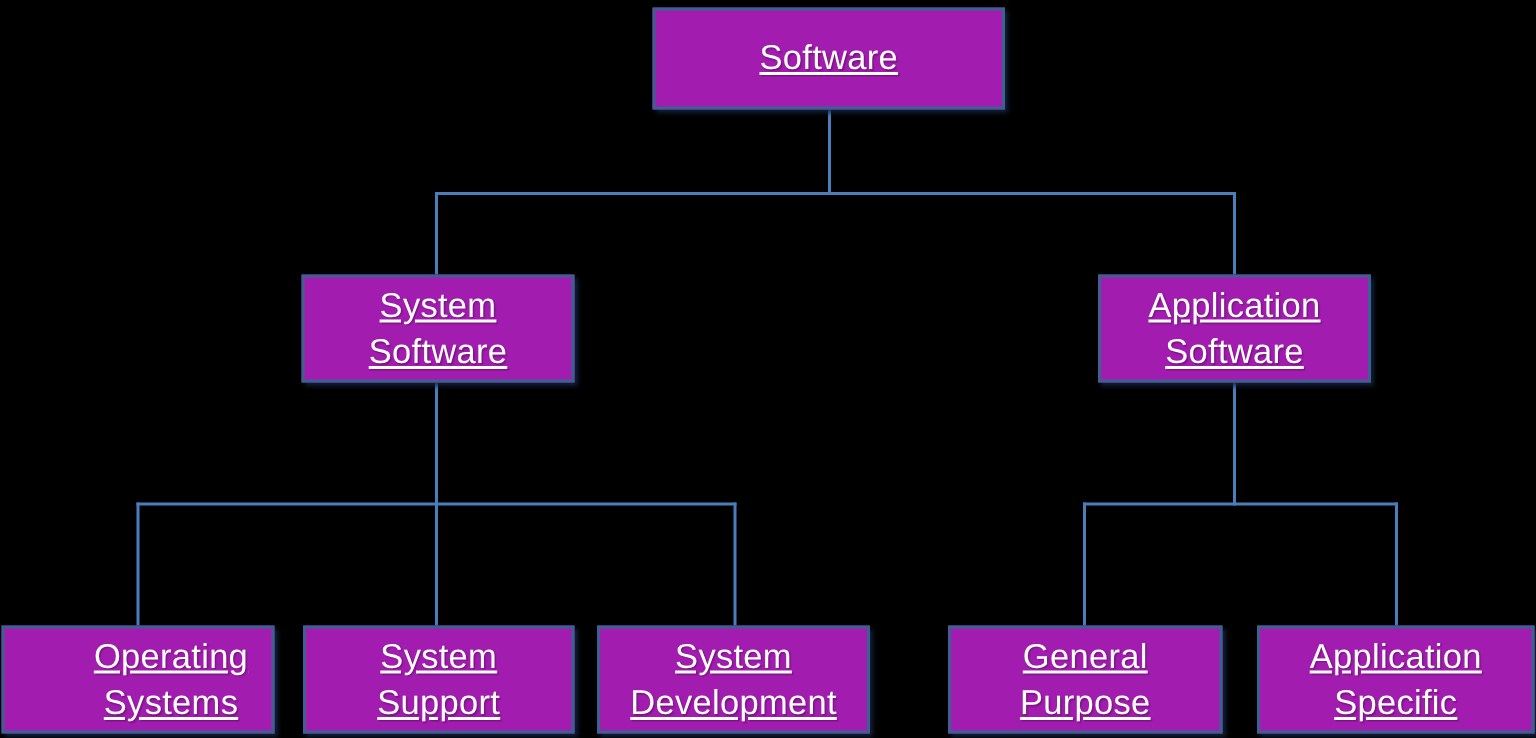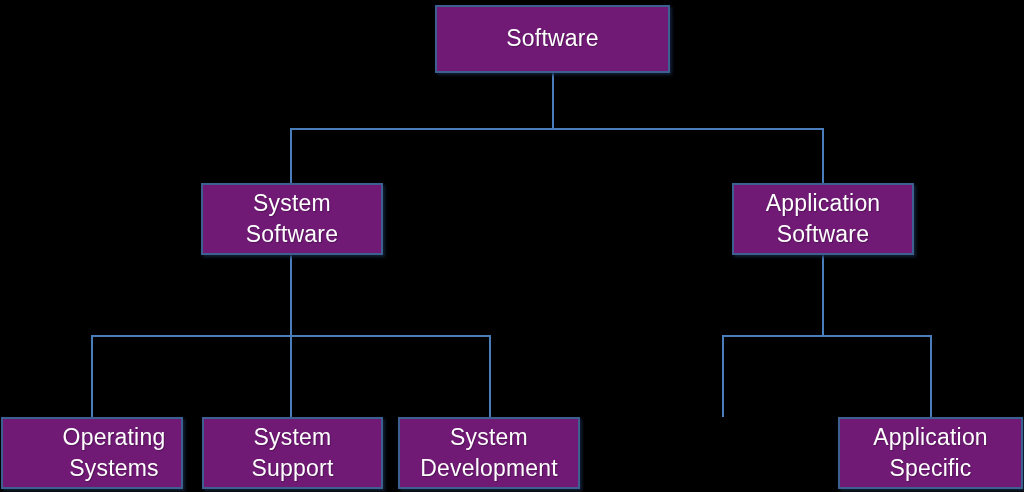--- a/index.html
+++ b/index.html
@@ -11,28 +11,29 @@
     position: relative;
     width: 1024px;
     height: 492px;
     background: #000000;
     overflow: hidden;
     font-family: "Liberation Sans", sans-serif;
   }
   .node {
     position: absolute;
     box-sizing: border-box;
-    background: #701a75;
+    background: #a21caf;
     border: 2px solid #3C6090;
     box-shadow: 2px 2px 3px rgba(20, 35, 60, 0.9);
     color: #FFFFFF;
     display: flex;
     align-items: center;
     justify-content: center;
     text-align: center;
+    text-decoration: underline;
   }
   .node .label {
     white-space: pre-line;
     font-size: 23px;
     line-height: 1.35;
     letter-spacing: 0.2px;
     text-shadow: 1px 1px 1px rgba(0,0,0,0.25);
   }
   .conn {
     position: absolute;
@@ -83,19 +84,23 @@
   <div class="node" style="left:202px; top:417px; width:181px; height:72px;">
     <span class="label">System
 Support</span>
   </div>
 
   <div class="node" style="left:398px; top:417px; width:182px; height:72px;">
     <span class="label">System
 Development</span>
   </div>
 
+  <div class="node" style="left:632px; top:417px; width:183px; height:72px;">
+    <span class="label">General
+Purpose</span>
+  </div>
 
   <div class="node" style="left:838px; top:417px; width:185px; height:72px;">
     <span class="label">Application
 Specific</span>
   </div>
 
 </div>
 
 </body></html>

